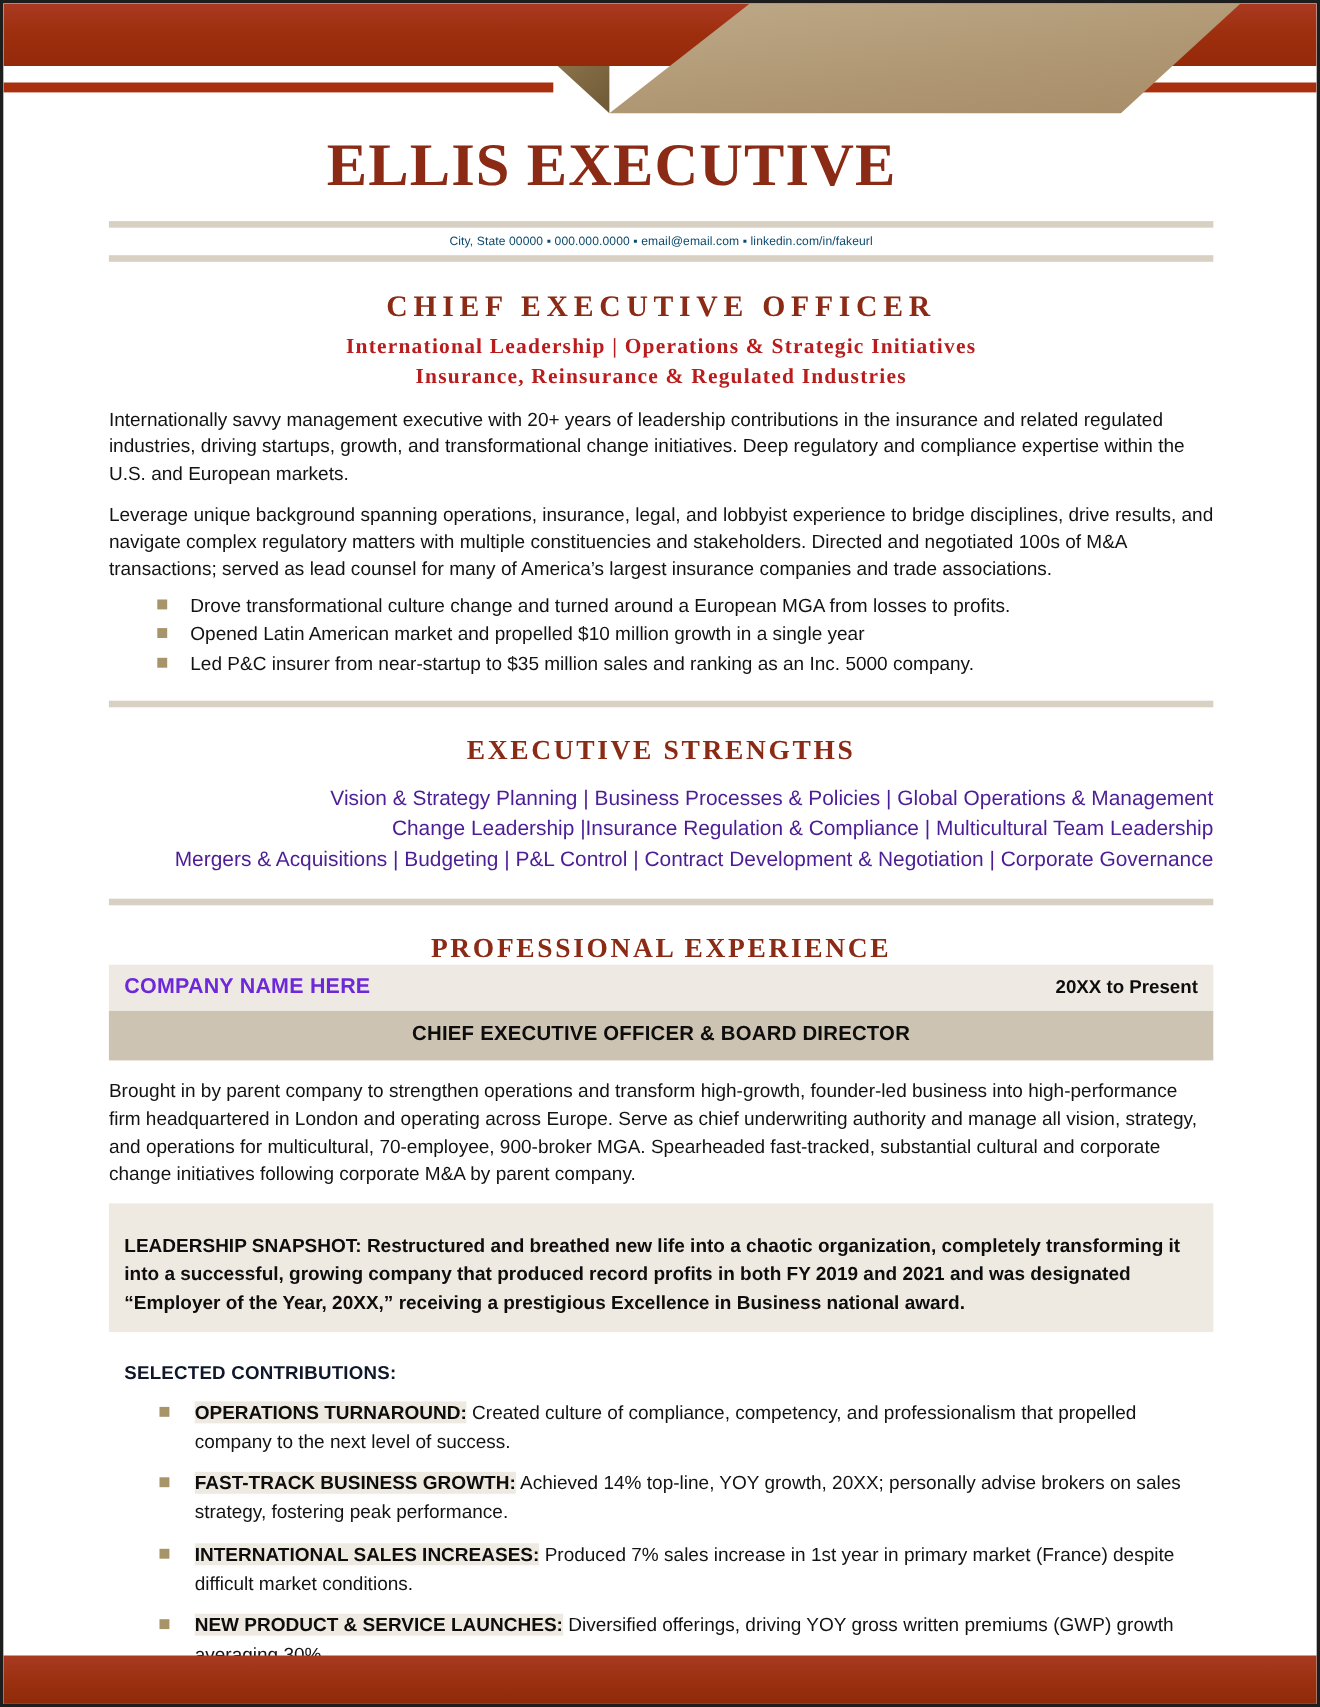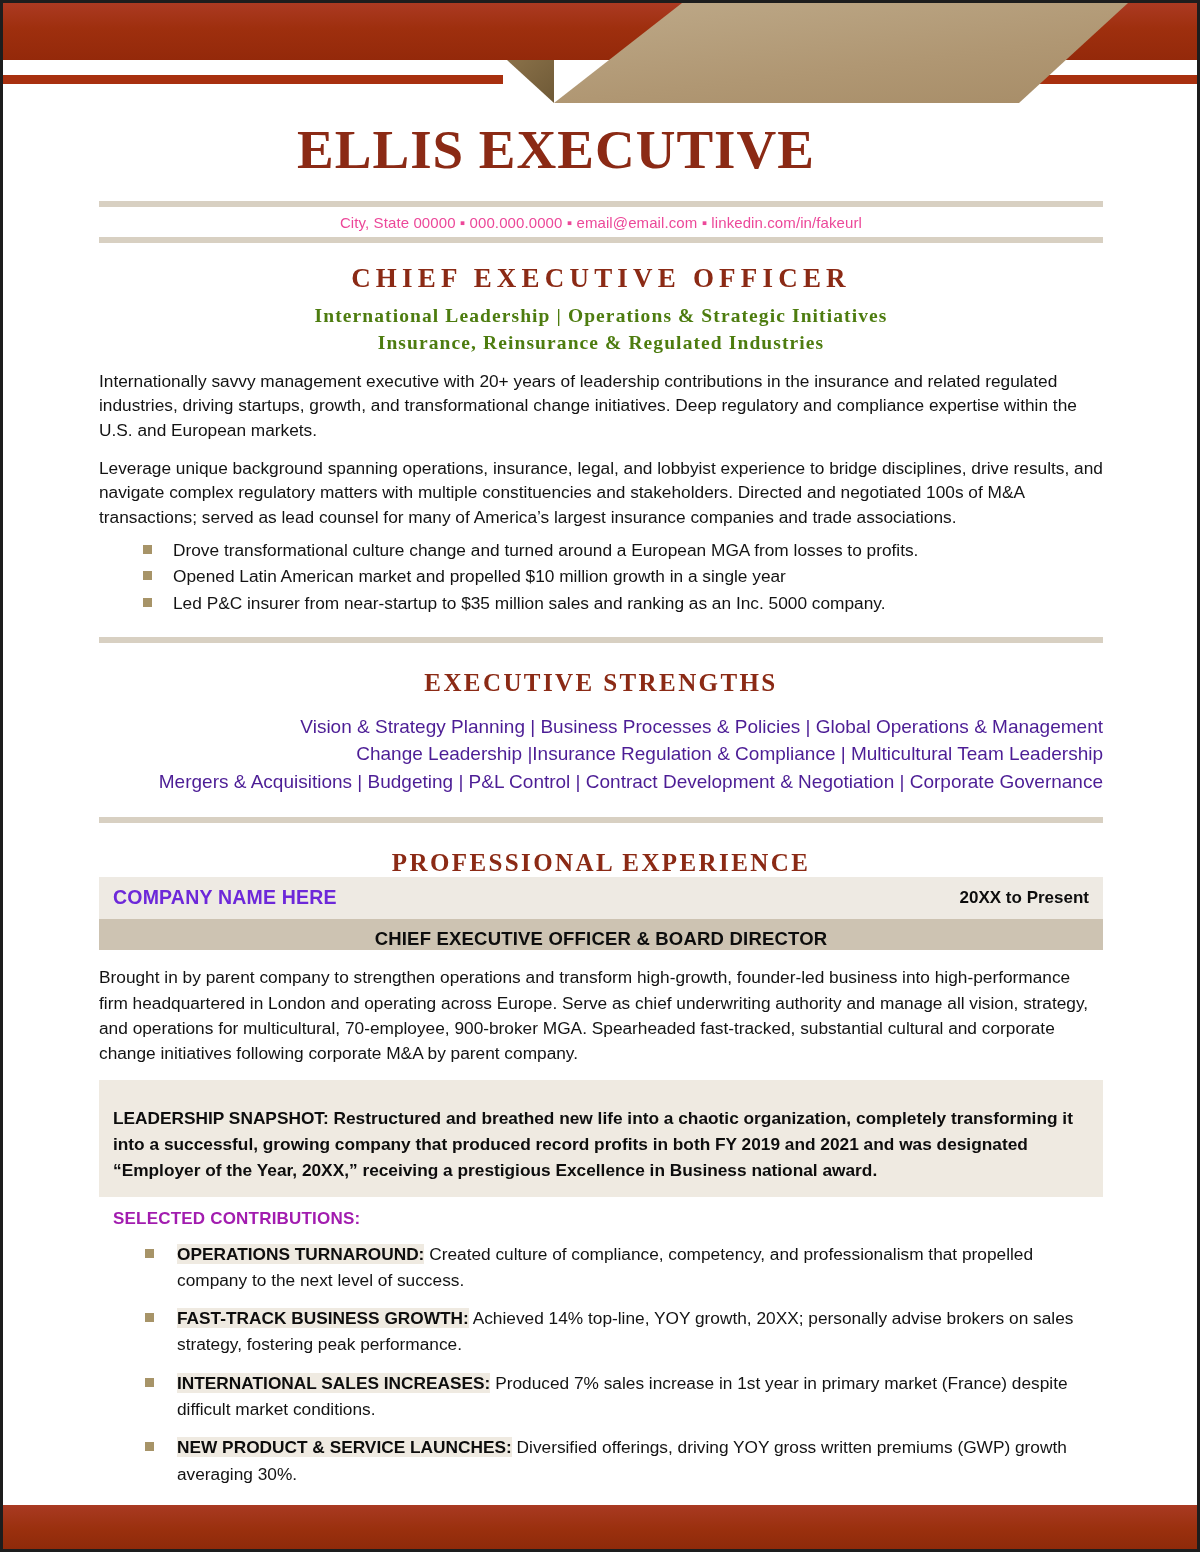--- a/index.html
+++ b/index.html
@@ -53,22 +53,22 @@
     left: 96px;
     width: 1004px;
   }
   .rule-tan {
     height: 6px;
     background: #D8D0C2;
     width: 100%;
   }
   .contact-line {
     text-align: center;
-    font-size: 15px;
-    color: #ec4899;
+    font-size: 11px;
+    color: #0c4a6e;
     padding: 7px 0 6px 0;
     letter-spacing: 0.1px;
   }
 
   
   .content {
     position: absolute;
     top: 258px;
     left: 96px;
     width: 1004px;
@@ -80,21 +80,21 @@
     font-weight: bold;
     color: #8B2A15;
     letter-spacing: 5.2px;
     margin: 2px 0 10px 0;
   }
   .tagline {
     text-align: center;
     font-family: "Liberation Serif", serif;
     font-size: 19.5px;
     font-weight: bold;
-    color: #4d7c0f;
+    color: #b91c1c;
     letter-spacing: 1.1px;
     line-height: 1.28;
     margin: 0 0 2px 0;
   }
 
   
   p.body {
     font-size: 17.3px;
     color: #131313;
     line-height: 1.42;
@@ -182,21 +182,21 @@
     font-size: 17px;
     font-weight: bold;
     color: #0d0d0d;
   }
   .role-bar {
     background: #CDC3B2;
     text-align: center;
     font-size: 18.5px;
     font-weight: bold;
     color: #0d0d0d;
-    padding: 9px 0 0 0;
+    padding: 9px 0 14px 0;
     letter-spacing: 0.2px;
   }
   .exp-desc {
     font-size: 17.3px;
     color: #131313;
     line-height: 1.45;
     margin: 15px 0 0 0;
   }
   .snapshot {
     background: #EFEAE1;
@@ -204,22 +204,22 @@
     font-weight: bold;
     color: #0d0d0d;
     line-height: 1.5;
     padding: 26px 14px 13px 14px;
     margin: 14px 0 0 0;
     box-sizing: border-box;
   }
   .contrib-head {
     font-size: 17px;
     font-weight: bold;
-    color: #a21caf;
-    margin: 12px 0 0 14px;
+    color: #0f172a;
+    margin: 28px 0 0 14px;
     letter-spacing: 0.2px;
   }
 
   
   .footer-bar {
     position: absolute;
     left: 0;
     bottom: 0;
     width: 1194px;
     height: 44px;

